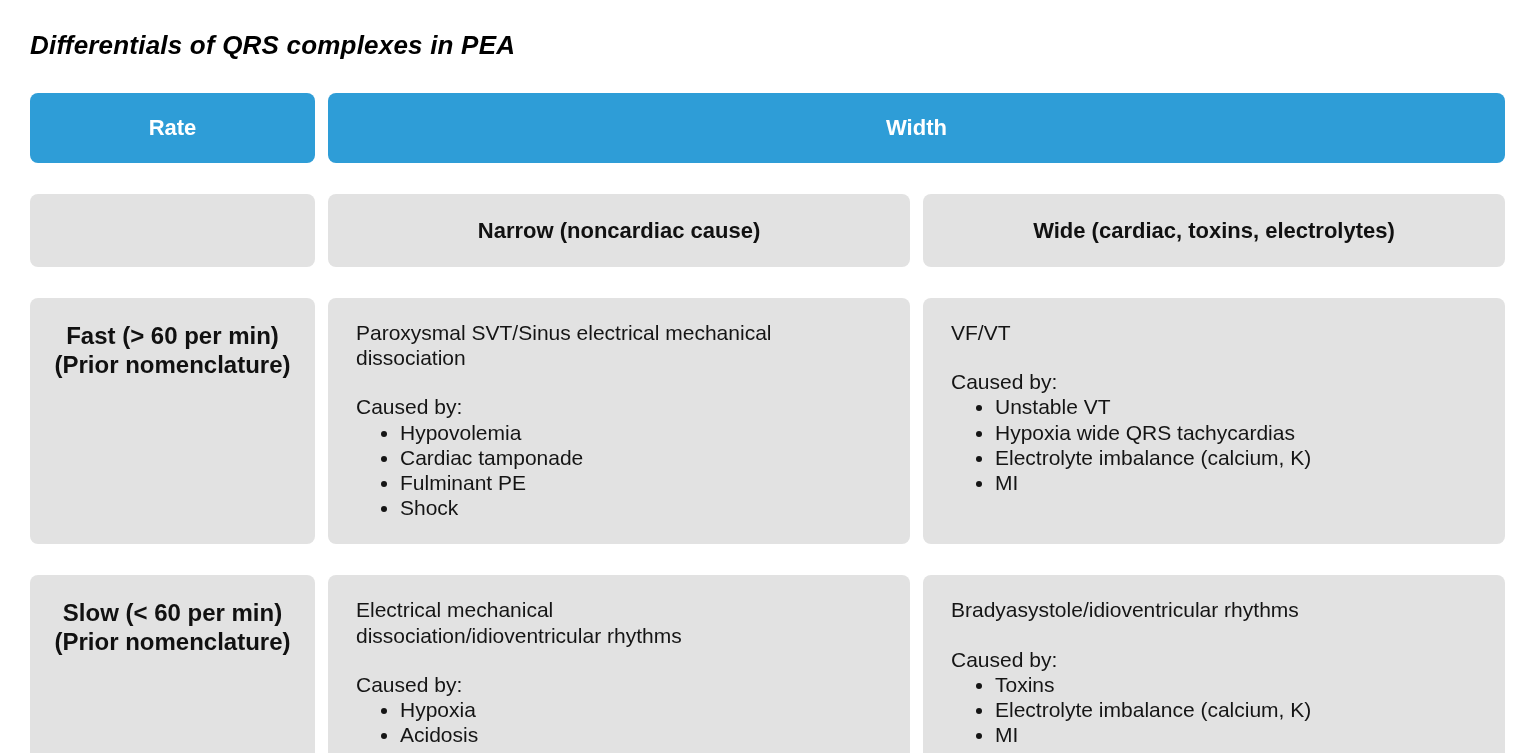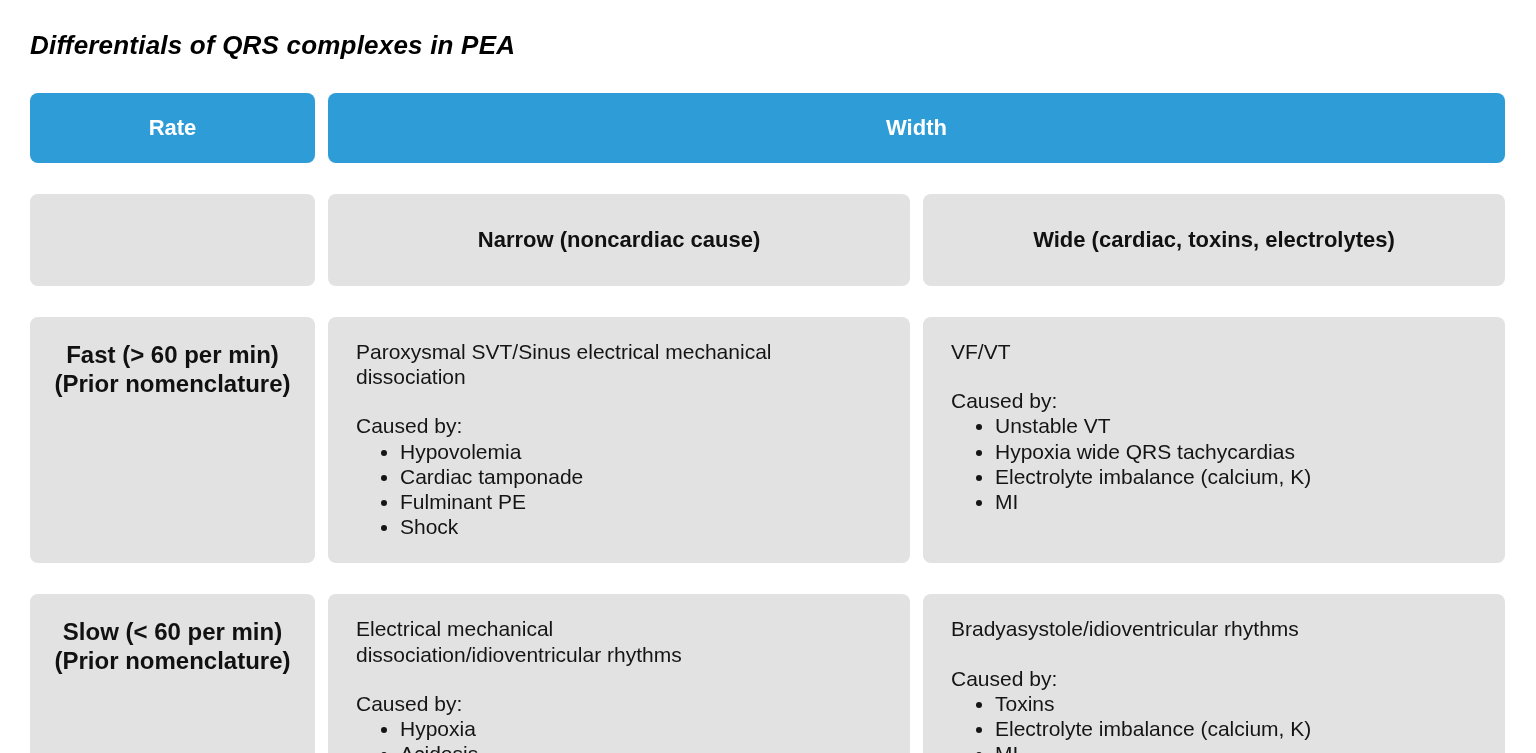--- a/index.html
+++ b/index.html
@@ -32,21 +32,21 @@
     font-weight: bold;
     font-size: 22px;
     height: 70px;
     display: flex;
     align-items: center;
     justify-content: center;
   }
   .span2 { grid-column: 2 / 4; }
   .gray { background: #E2E2E2; }
   .sub {
-    height: 92px;
+    height: 73px;
     display: flex;
     align-items: center;
     justify-content: center;
     font-weight: bold;
     font-size: 22px;
     color: #111111;
   }
   .rowhead {
     font-weight: bold;
     font-size: 24px;

